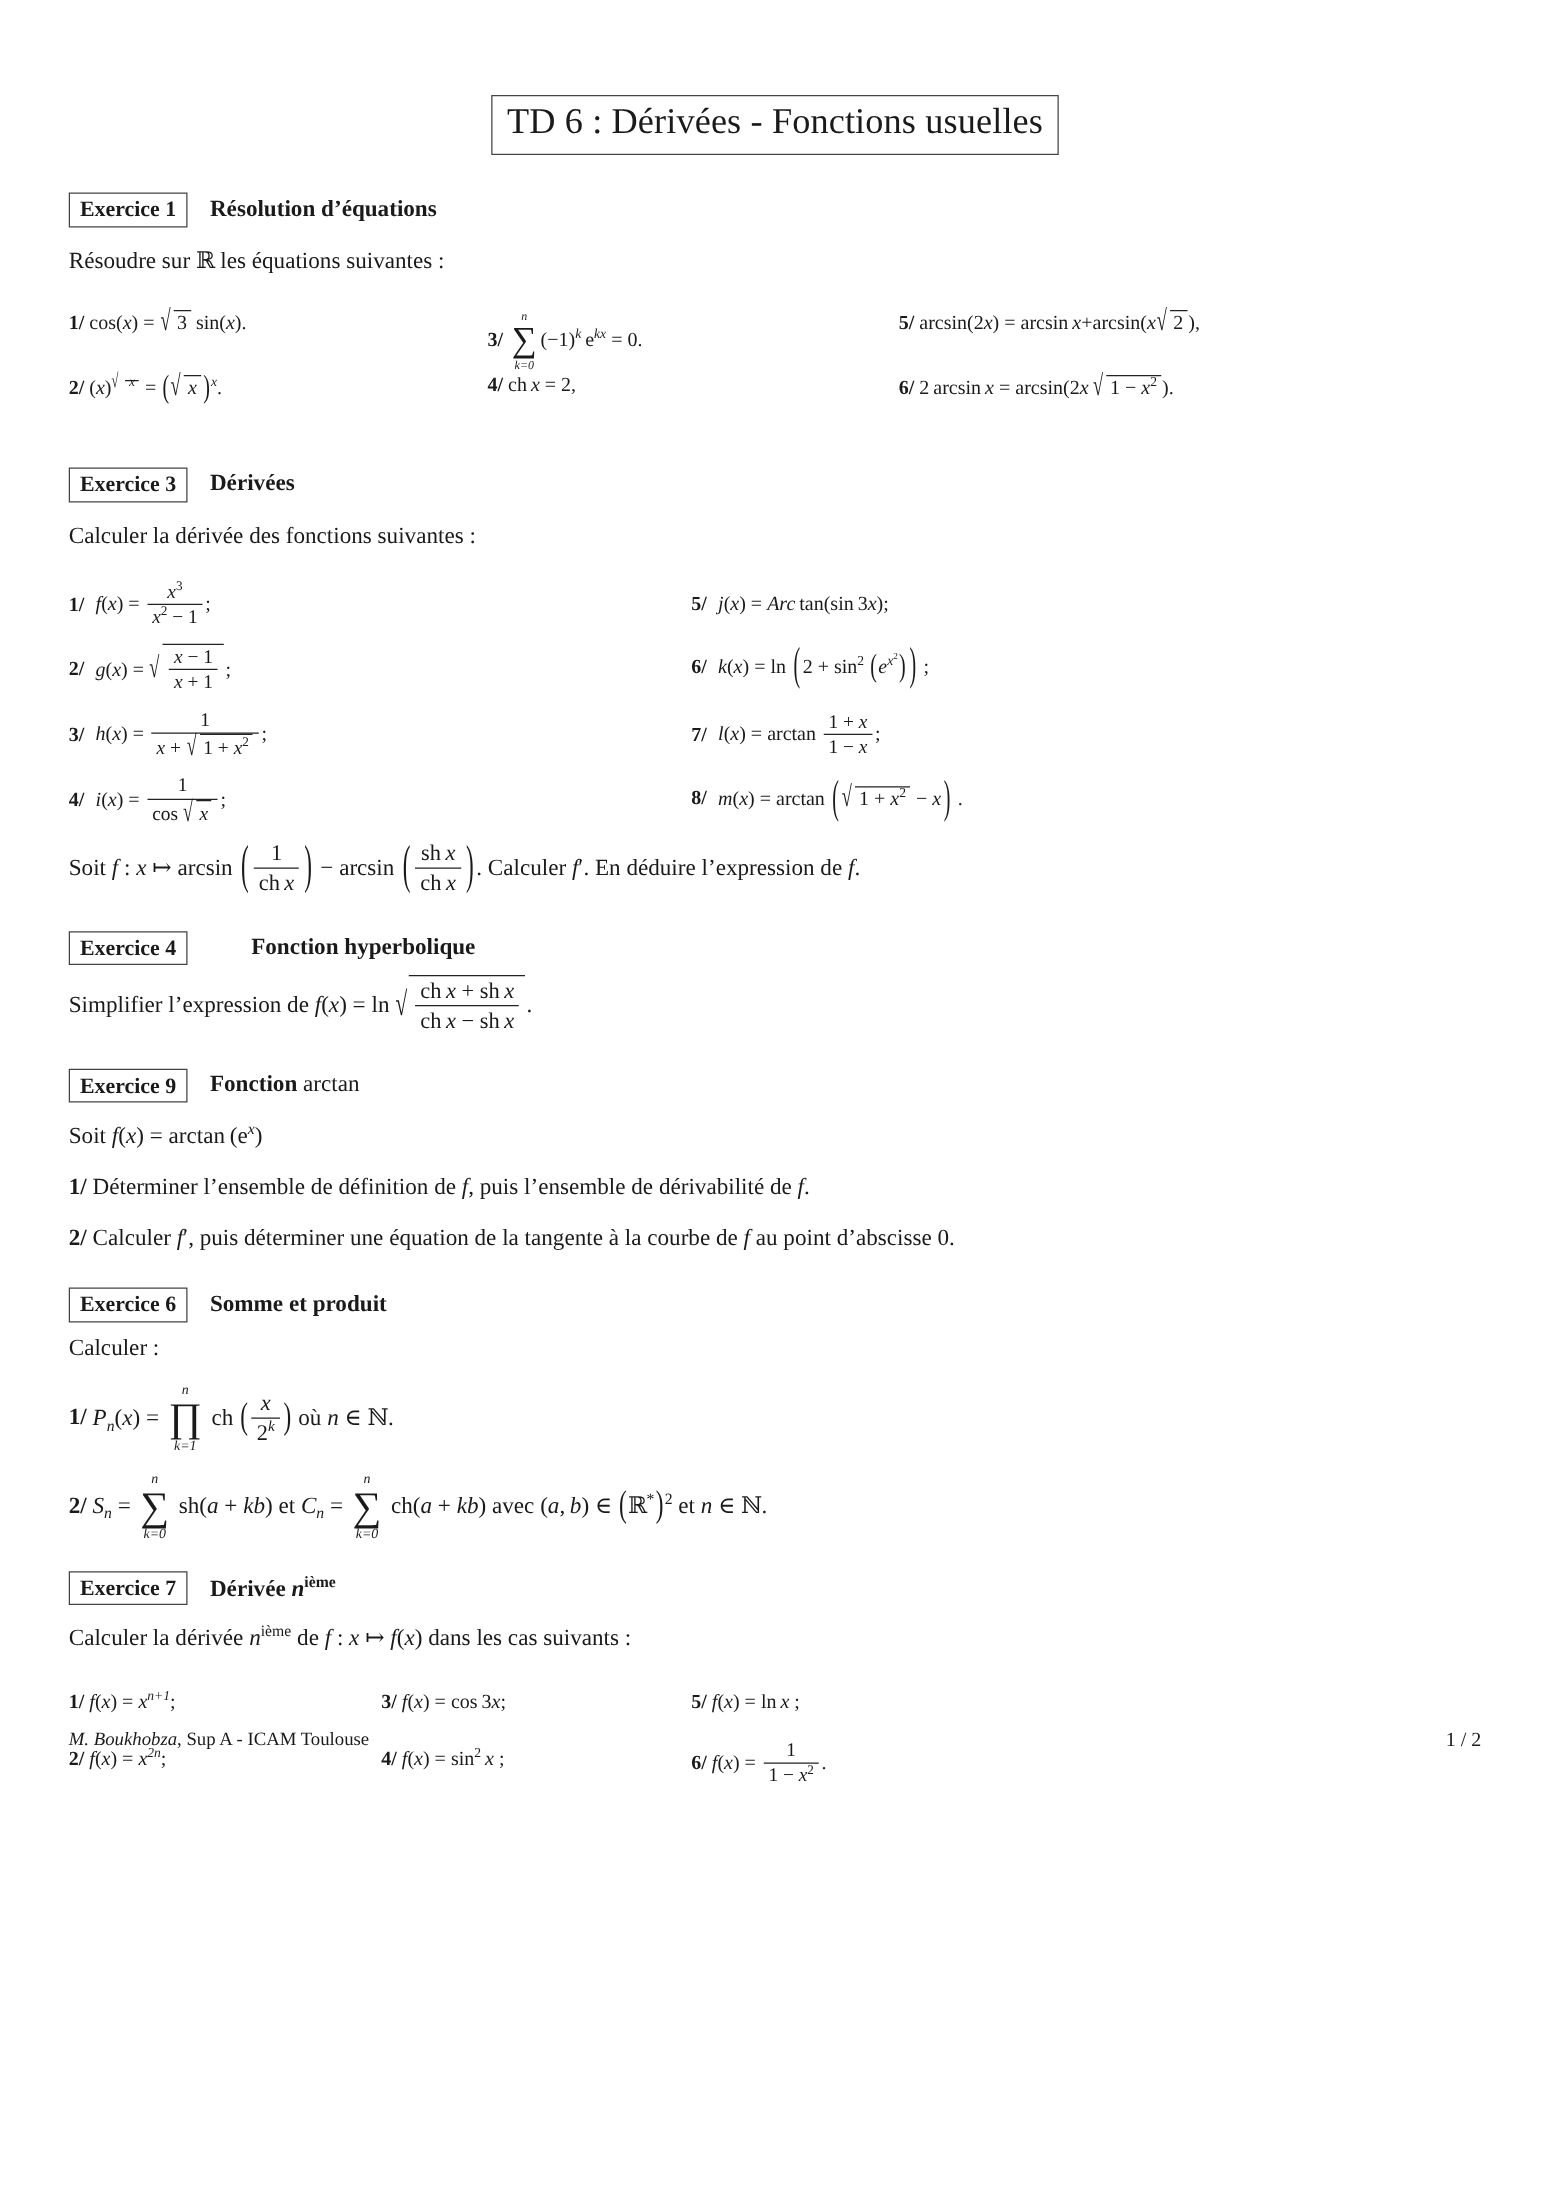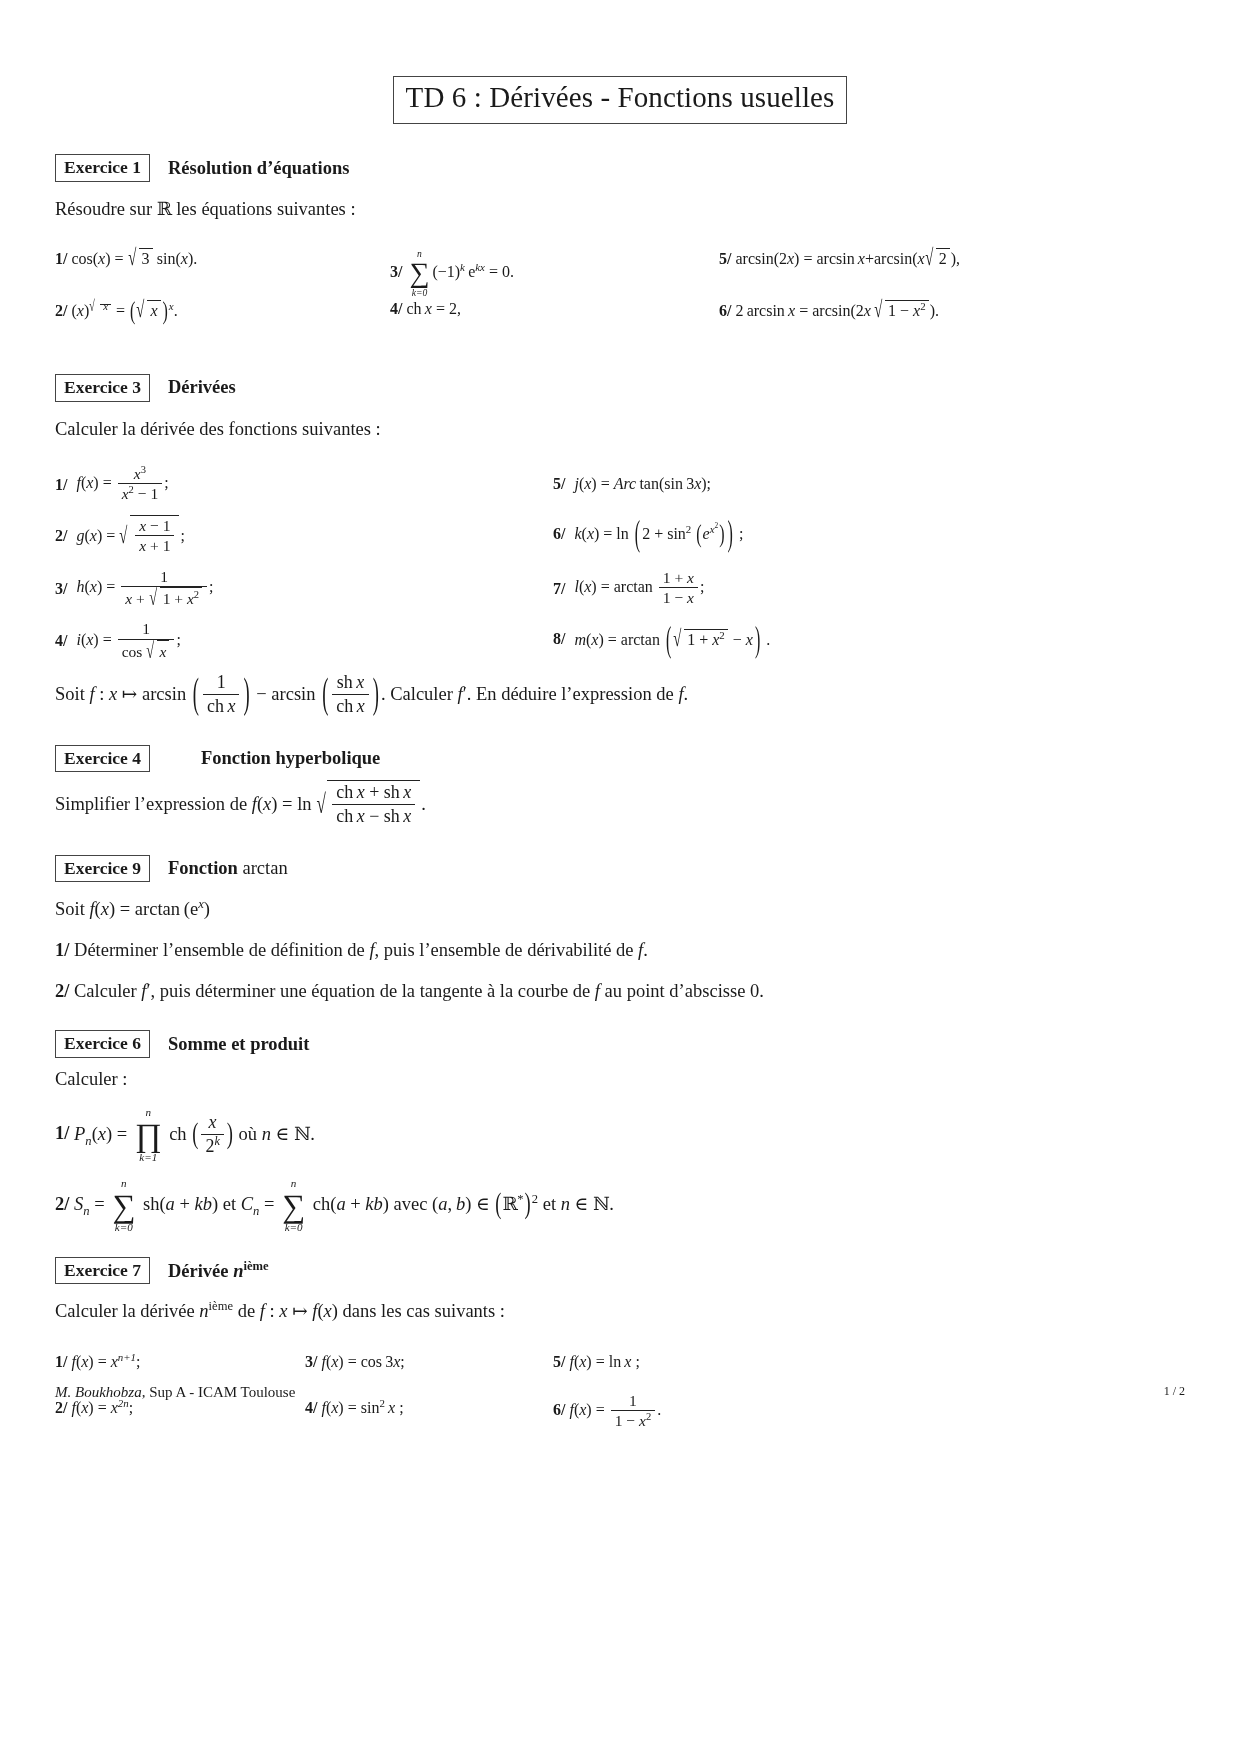--- a/index.html
+++ b/index.html
@@ -99,21 +99,21 @@
   .e7 .r1 { position:absolute; top:0; }
   .e7 .r2 { position:absolute; top:46px; }
 
   
   .footer {
     position:absolute; left:55px; right:55px; top:1384px;
     display:flex; justify-content:space-between;
     font-size:15px;
   }
   .footer .lft i { font-style:italic; }
-  .footer .rgt { font-size:12px; }
+  .footer .rgt { font-size:16px; }
 </style>
 </head>
 <body>
 
 <div class="page">
 <div class="inner">
 
   <div class="title-wrap">
     <span class="title">TD 6 : Dérivées - Fonctions usuelles</span>
   </div>

